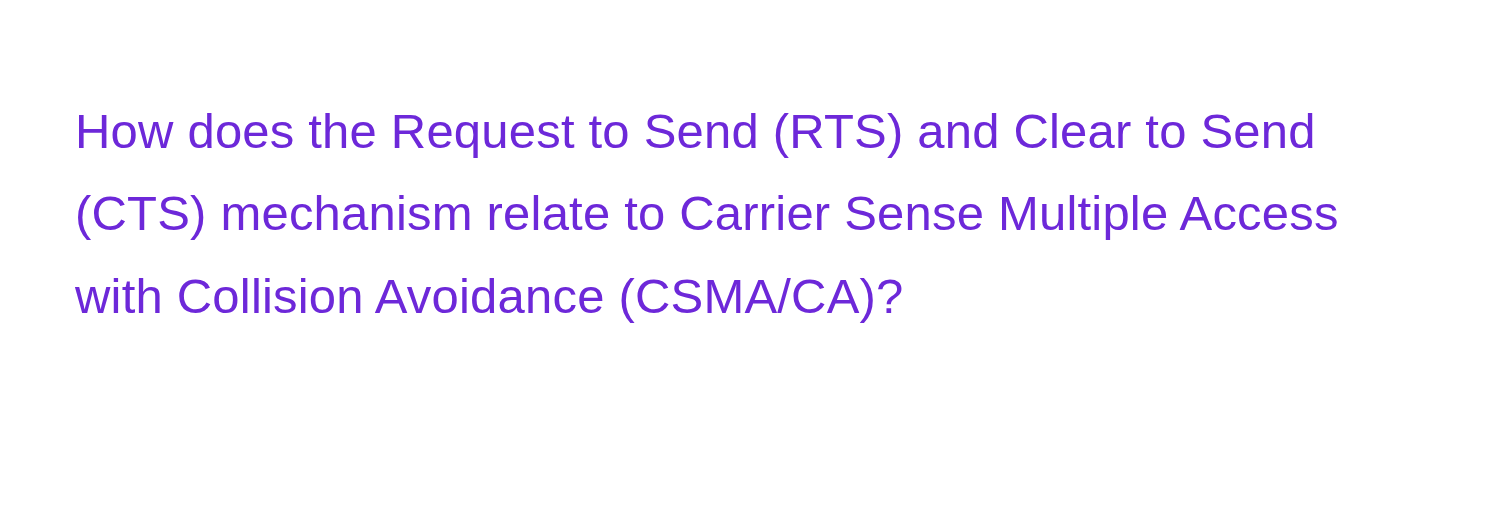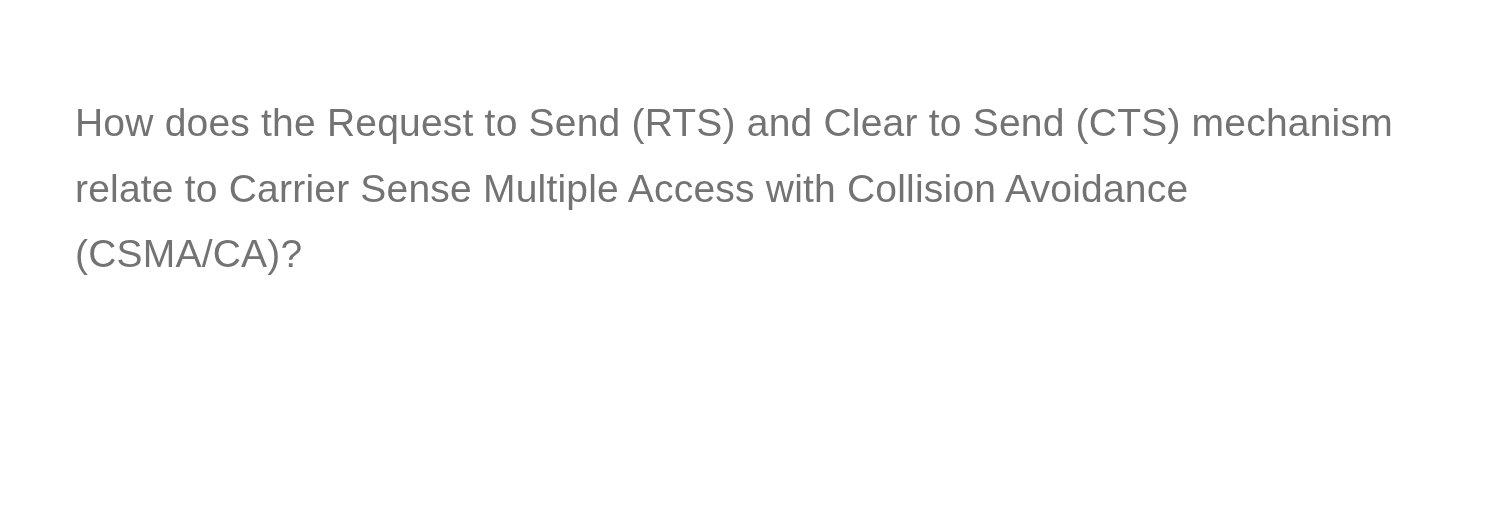--- a/index.html
+++ b/index.html
@@ -8,23 +8,23 @@
       box-sizing: border-box;
     }
     body {
       width: 1500px;
       height: 512px;
       background: #ffffff;
       font-family: -apple-system, BlinkMacSystemFont, "Segoe UI", Helvetica, Arial, sans-serif;
       padding: 90px 75px 70px 75px;
     }
     .question-text {
-      font-size: 39px;
+      font-size: 49px;
       line-height: 1.68;
-      color: #737373;
+      color: #6d28d9;
       font-weight: 400;
       letter-spacing: 0.2px;
     }
   </style>
 </head>
 <body>
 
 <div class="question-text">How does the Request to Send (RTS) and Clear to Send (CTS) mechanism relate to Carrier Sense Multiple Access with Collision Avoidance (CSMA/CA)?</div>
 
 </body></html>

